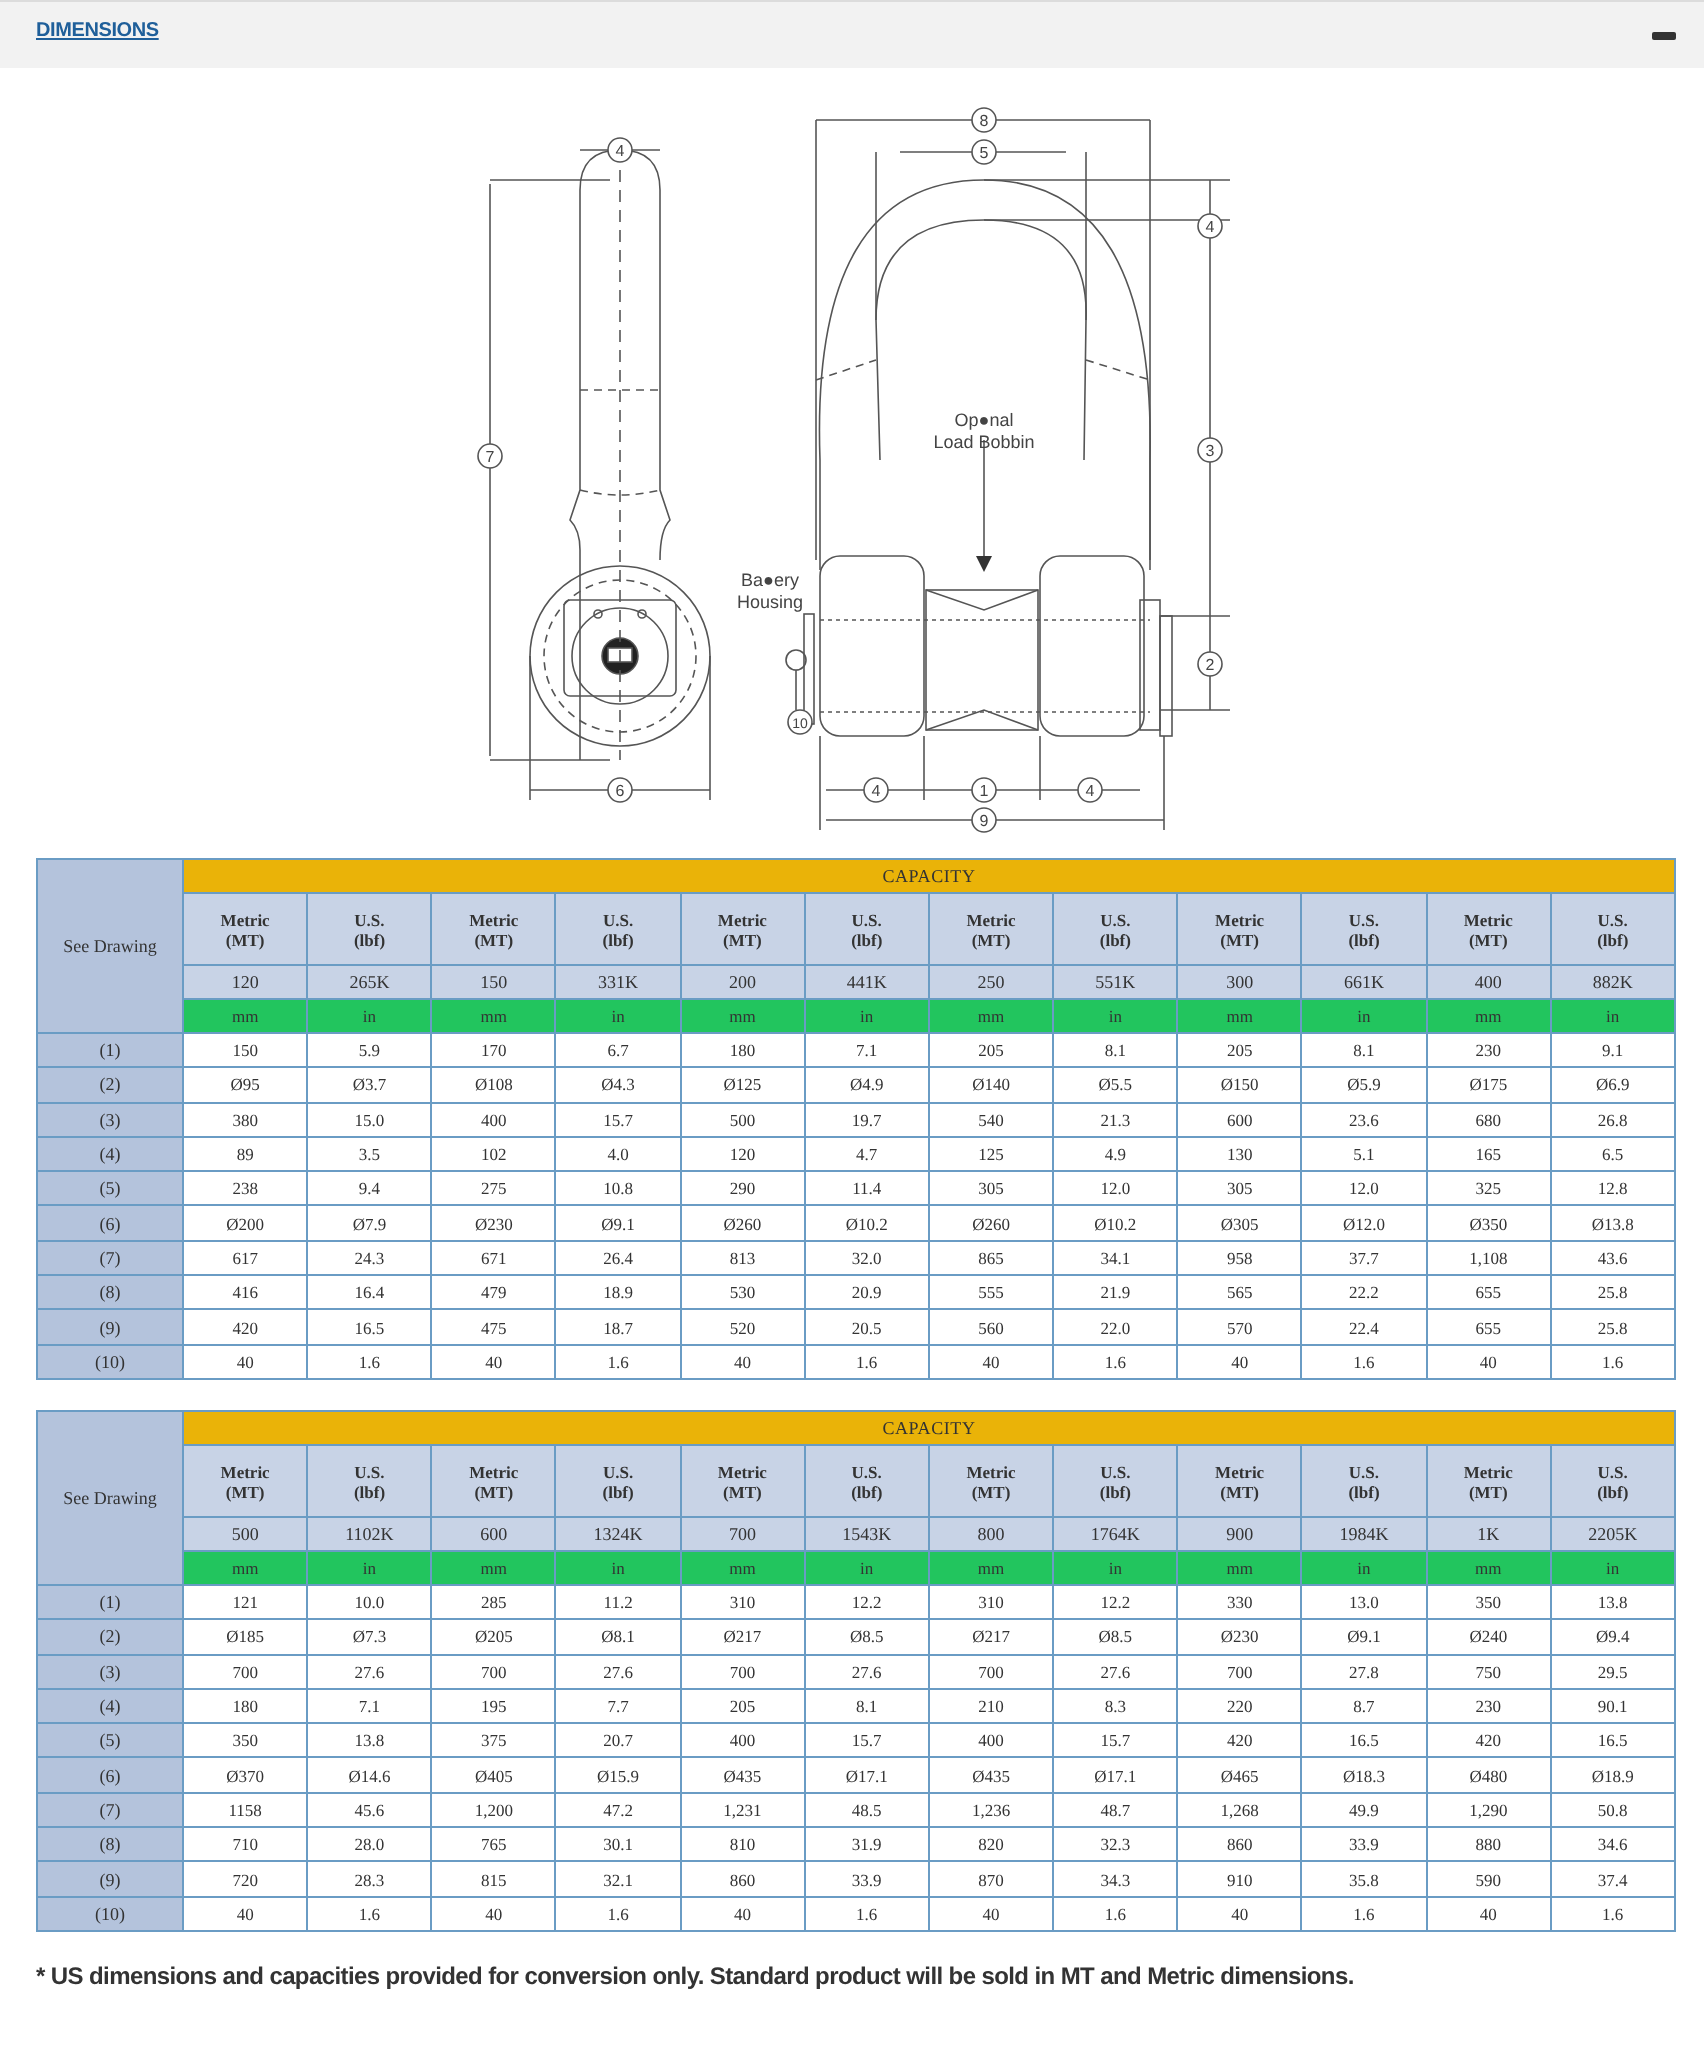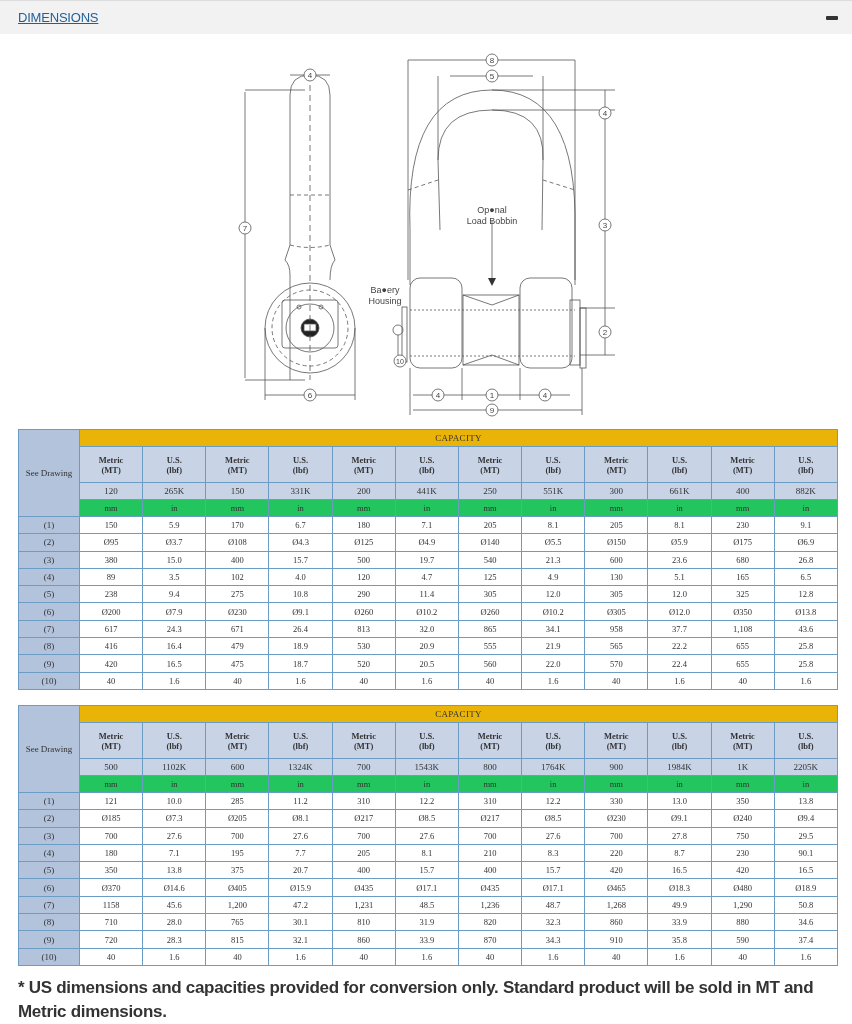--- a/index.html
+++ b/index.html
@@ -1,32 +1,32 @@
 <!DOCTYPE html>
 <html><head>
 <meta charset="utf-8">
 <style>
   * { box-sizing: border-box; margin: 0; padding: 0; }
   body { width: 852px; height: 1024px; background: #ffffff; font-family: "Liberation Sans", sans-serif; overflow: hidden; position: relative; }
   .header-bar { position: absolute; left: 0; top: 0; width: 852px; height: 34px; background: #f2f2f2; border-top: 1px solid #dcdcdc; }
-  .header-title { position: absolute; left: 18px; top: 9px; font-size: 13px; font-weight: normal; color: #1f5f9a; text-decoration: underline; letter-spacing: -0.2px; }
+  .header-title { position: absolute; left: 18px; top: 9px; font-size: 10px; font-weight: bold; color: #1f5f9a; text-decoration: underline; letter-spacing: -0.2px; }
   .collapse-icon { position: absolute; right: 14px; top: 15px; width: 12px; height: 4px; background: #333; border-radius: 1px; }
   .drawing { position: absolute; left: 230px; top: 50px; width: 400px; height: 370px; }
   table.dims { position: absolute; left: 18px; width: 820px; border-collapse: collapse; font-family: "Liberation Serif", serif; font-size: 8.5px; color: #333; table-layout: fixed; }
   table.dims td, table.dims th { border: 1.3px solid #6a9cc4; text-align: center; font-weight: normal; padding: 0; }
-  table.dims .see { background: #b4c3dc; width: 61px; font-size: 9px; line-height: 11px; }
+  table.dims .see { background: #b4c3dc; width: 73px; font-size: 9px; line-height: 11px; }
   table.dims .cap { background: #eab308; height: 17px; font-size: 9px; letter-spacing: 0.3px; }
   table.dims .unit-h { background: #c8d3e6; height: 36px; line-height: 10px; font-weight: bold; }
   table.dims .rating { background: #c8d3e6; height: 17px; font-size: 9px; }
   table.dims .mm { background: #22c55e; height: 17px; }
   table.dims .row-label { background: #b4c3dc; height: 17.3px; font-size: 9px; }
   table.dims .cell { background: #ffffff; }
   #t1 { top: 429px; }
   #t2 { top: 705px; }
-  .footnote { position: absolute; left: 18px; top: 976px; width: 810px; font-size: 17px; font-weight: bold; color: #333; line-height: 24px; letter-spacing: -0.3px; }
+  .footnote { position: absolute; left: 18px; top: 976px; width: 810px; font-size: 12px; font-weight: bold; color: #333; line-height: 24px; letter-spacing: -0.3px; }
 </style>
 </head>
 <body>
 
 <div class="header-bar">
   <a class="header-title">DIMENSIONS</a>
   <span class="collapse-icon"></span>
 </div>
 
 <svg class="drawing" viewBox="0 0 400 370" xmlns="http://www.w3.org/2000/svg" font-family="Liberation Sans, sans-serif">

